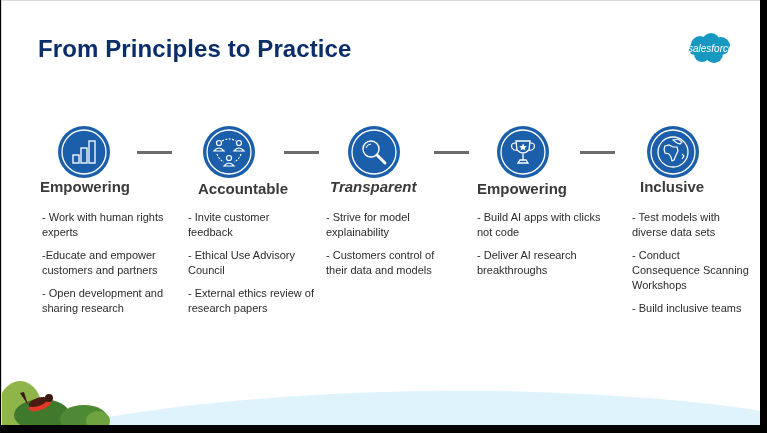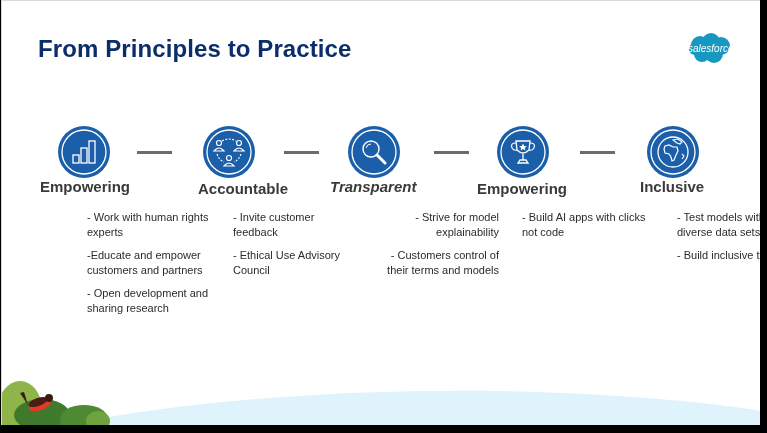--- a/index.html
+++ b/index.html
@@ -6,21 +6,21 @@
   body { width:767px; height:433px; background:#000; position:relative; overflow:hidden; font-family:"Liberation Sans", "DejaVu Sans", sans-serif; }
   .slide { position:absolute; left:1px; top:0; width:759px; height:425px; background:#fff; border-top:1px solid #d9d9d9; border-left:1px solid #d9d9d9; box-sizing:border-box; overflow:hidden; }
   .title { position:absolute; left:36px; top:34px; font-size:24px; font-weight:bold; color:#0b2e6b; letter-spacing:0.1px; }
   .logo { position:absolute; left:686px; top:32px; width:44px; height:32px; }
   .logo svg { display:block; }
   .logo-text { position:absolute; left:0; top:10px; width:44px; text-align:center; font-size:10px; color:#fff; font-style:italic; }
   .pillar { position:absolute; top:125px; width:130px; }
   .circle { position:absolute; width:52px; height:52px; border-radius:50%; background:#1b5faa; }
   .circle svg { position:absolute; left:0; top:0; }
   .pname { position:absolute; top:52px; font-size:15px; font-weight:bold; color:#3a3a3a; white-space:nowrap; }
-  .items { position:absolute; top:84px; width:128px; font-size:11px; color:#2b2b2b; line-height:15px;margin-left:45px; }
+  .items { position:absolute; top:84px; width:128px; font-size:11px; color:#2b2b2b; line-height:15px; }
   .items div { margin-bottom:8px; }
   .connector { position:absolute; top:150px; height:3px; background:#6b6b6b; width:35px; }
   .ground { position:absolute; left:0; top:0; }
 </style>
 </head>
 <body>
 
 <div class="slide">
 
   <svg class="ground" width="759" height="425" viewBox="0 0 759 425">
@@ -89,66 +89,69 @@
         <circle cx="36" cy="17" r="2.5" fill="none" stroke="#fff" stroke-width="1.2"></circle>
         <path d="M31 25 Q36 19 41 25 Z" fill="none" stroke="#fff" stroke-width="1.2"></path>
         <circle cx="26" cy="32" r="2.5" fill="none" stroke="#fff" stroke-width="1.2"></circle>
         <path d="M21 40 Q26 34 31 40 Z" fill="none" stroke="#fff" stroke-width="1.2"></path>
       </svg>
     </div>
     <div class="pname" style="left:0; top:54px;margin-left:16px;">Accountable</div>
     <div class="items" style="left:6px;">
       <div>- Invite customer feedback</div>
       <div>- Ethical Use Advisory Council</div>
+      <div>- External ethics review of research papers</div>
     </div>
   </div>
 
   <div class="pillar" style="left:328px;">
     <div class="circle" style="left:18px;">
       <svg width="52" height="52" viewBox="0 0 52 52">
         <circle cx="26" cy="26" r="22" fill="none" stroke="#fff" stroke-width="1.3"></circle>
         <circle cx="23" cy="23" r="8" fill="none" stroke="#fff" stroke-width="1.4"></circle>
         <path d="M18 22 Q19 18 23 18" fill="none" stroke="#fff" stroke-width="1"></path>
         <path d="M29 29 L37 37" stroke="#fff" stroke-width="3" stroke-linecap="round"></path>
       </svg>
     </div>
     <div class="pname" style="left:0;font-style:italic;">Transparent</div>
-    <div class="items" style="left:-4px;text-align:right;">
+    <div class="items" style="left:-4px;">
       <div>- Strive for model explainability</div>
-      <div>- Customers control of their terms and models</div>
+      <div>- Customers control of their data and models</div>
     </div>
   </div>
 
   <div class="pillar" style="left:475px;">
     <div class="circle" style="left:20px;">
       <svg width="52" height="52" viewBox="0 0 52 52">
         <circle cx="26" cy="26" r="22" fill="none" stroke="#fff" stroke-width="1.3"></circle>
         <path d="M19 15 L33 15 L32 24 Q26 30 20 24 Z" fill="none" stroke="#fff" stroke-width="1.3"></path>
         <path d="M19 17 Q13 17 15 22 Q17 25 20 24" fill="none" stroke="#fff" stroke-width="1.2"></path>
         <path d="M33 17 Q39 17 37 22 Q35 25 32 24" fill="none" stroke="#fff" stroke-width="1.2"></path>
         <path d="M26 28 L26 34 M21 37 L31 37 L29 34 L23 34 Z" fill="none" stroke="#fff" stroke-width="1.3"></path>
         <path d="M26 17.5 L27.2 20 L29.8 20.2 L27.8 21.9 L28.4 24.4 L26 23 L23.6 24.4 L24.2 21.9 L22.2 20.2 L24.8 20 Z" fill="#fff"></path>
       </svg>
     </div>
     <div class="pname" style="left:0; top:54px;">Empowering</div>
     <div class="items" style="left:0;">
       <div>- Build AI apps with clicks not code</div>
+      <div>- Deliver AI research breakthroughs</div>
     </div>
   </div>
 
   <div class="pillar" style="left:632px;">
     <div class="circle" style="left:13px;">
       <svg width="52" height="52" viewBox="0 0 52 52">
         <circle cx="26" cy="26" r="22" fill="none" stroke="#fff" stroke-width="1.3"></circle>
         <circle cx="26" cy="26" r="15" fill="none" stroke="#fff" stroke-width="1.3"></circle>
         <path d="M18 20 L22 19 L26 21 L30 21 L31 25 L29 29 L27 34 L25 35 L24 31 L22 28 L18 27 L17 23 Z" fill="none" stroke="#fff" stroke-width="1.2"></path>
         <path d="M26 14 L31 13 L35 16 L33 18 L30 17 Z" fill="none" stroke="#fff" stroke-width="1.1"></path>
         <path d="M35 28 L37 30 L35 33" fill="none" stroke="#fff" stroke-width="1.1"></path>
       </svg>
     </div>
     <div class="pname" style="left:6px;">Inclusive</div>
     <div class="items" style="left:-2px; width:118px;">
       <div>- Test models with diverse data sets</div>
+      <div>- Conduct Consequence Scanning Workshops</div>
       <div>- Build inclusive teams</div>
     </div>
   </div>
 
 </div>
 
 </body></html>

